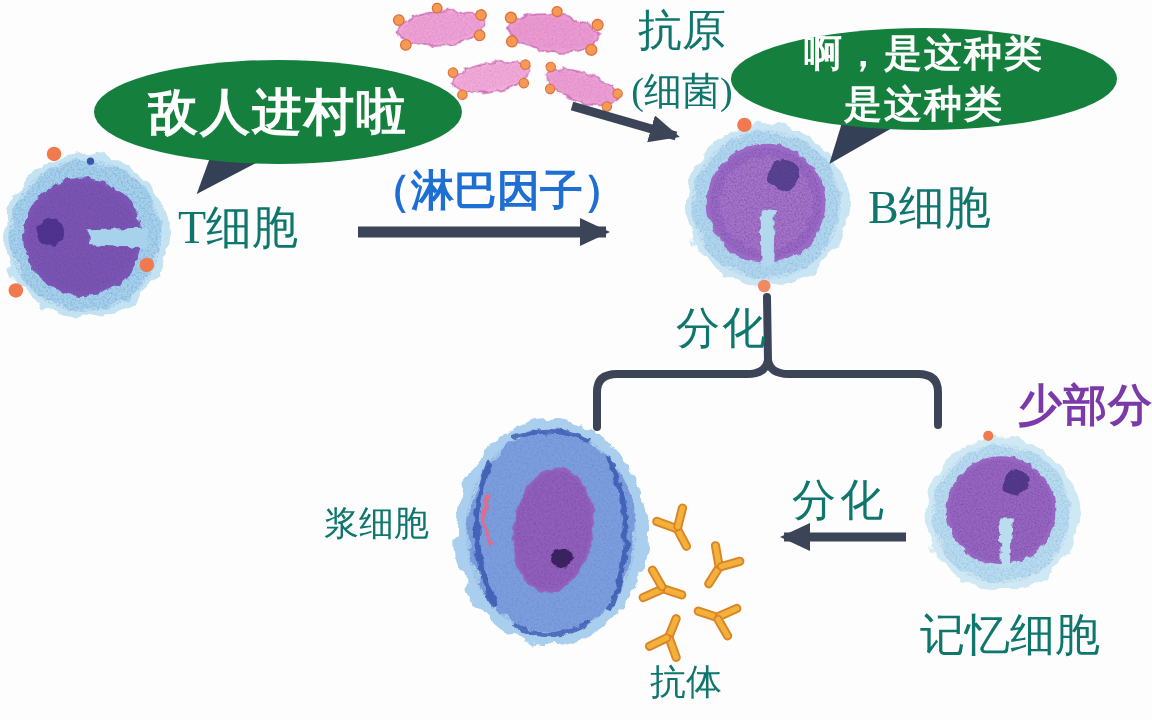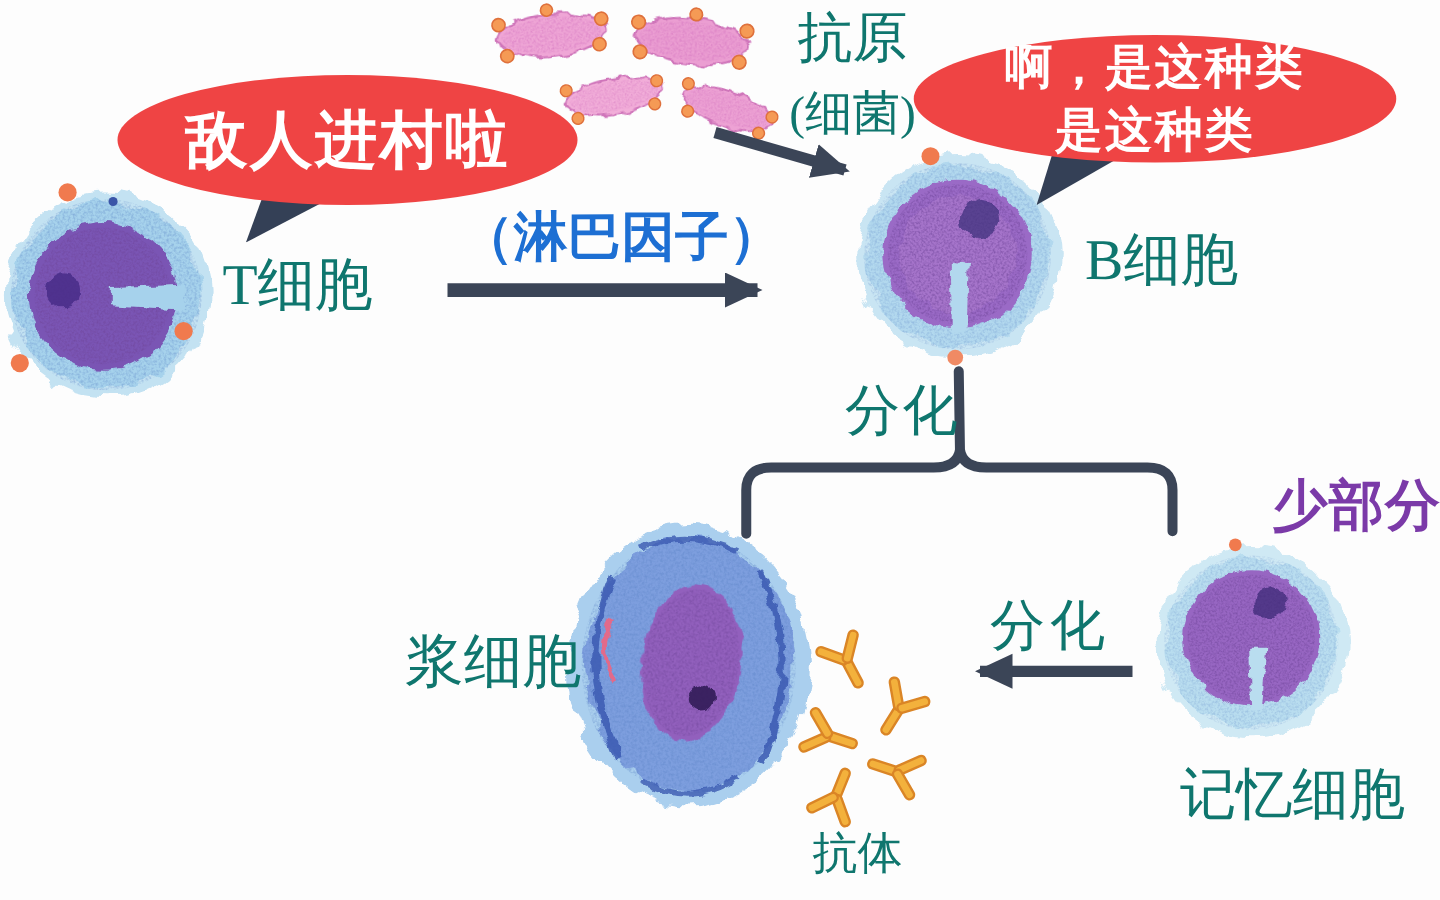--- a/index.html
+++ b/index.html
@@ -5,21 +5,21 @@
   html,body{margin:0;padding:0;background:#ffffff;}
   .stage{
     position:relative;width:1152px;height:720px;background:#fdfdfd;overflow:hidden;
     font-family:"Liberation Serif","DejaVu Serif",serif;
   }
   .label{
     position:absolute;color:#0f766e;white-space:nowrap;
     font-family:"Liberation Serif","DejaVu Serif",serif;line-height:1.05;
   }
   .bubble{
-    position:absolute;background:#ef4444;border-radius:50%;
+    position:absolute;background:#15803d;border-radius:50%;
     display:flex;flex-direction:column;align-items:center;justify-content:center;
     color:#ffffff;text-align:center;z-index:6;
   }
   .bubble .line{font-weight:600;letter-spacing:2px;}
   .tail{position:absolute;background:#344056;z-index:5;}
   .cell-svg,.bact-svg,.ab-svg{position:absolute;z-index:2;}
   .overlay-svg{position:absolute;left:0;top:0;z-index:4;pointer-events:none;}
   .lymphokine{color:#1d6fd3;font-weight:600;z-index:7;}
   .minority{
     font-family:"Liberation Sans","DejaVu Sans",sans-serif;font-weight:700;
@@ -210,21 +210,21 @@
   </div>
 
   <div class="label lymphokine" style="left:368px;top:168px;font-size:43px">（淋巴因子）</div>
 
   <div class="label z7" style="left:868px;top:184px;font-size:46px">B细胞</div>
 
   <div class="label z7" style="left:676px;top:306px;font-size:44px;letter-spacing:2px">分化</div>
 
   <div class="label minority" style="left:1018px;top:382px;font-size:44px">少部分</div>
 
-  <div class="label z7" style="left:324px;top:506px;font-size:47px">浆细胞</div>
+  <div class="label z7" style="left:324px;top:506px;font-size:35px">浆细胞</div>
 
   <div class="label z7" style="left:792px;top:478px;font-size:44px;letter-spacing:4px">分化</div>
 
-  <div class="label z7" style="left:944px;top:612px;font-size:45px">记忆细胞</div>
+  <div class="label z7" style="left:920px;top:612px;font-size:45px">记忆细胞</div>
 
   <div class="label z7" style="left:650px;top:664px;font-size:36px">抗体</div>
 
 </div>
 
 </body></html>

